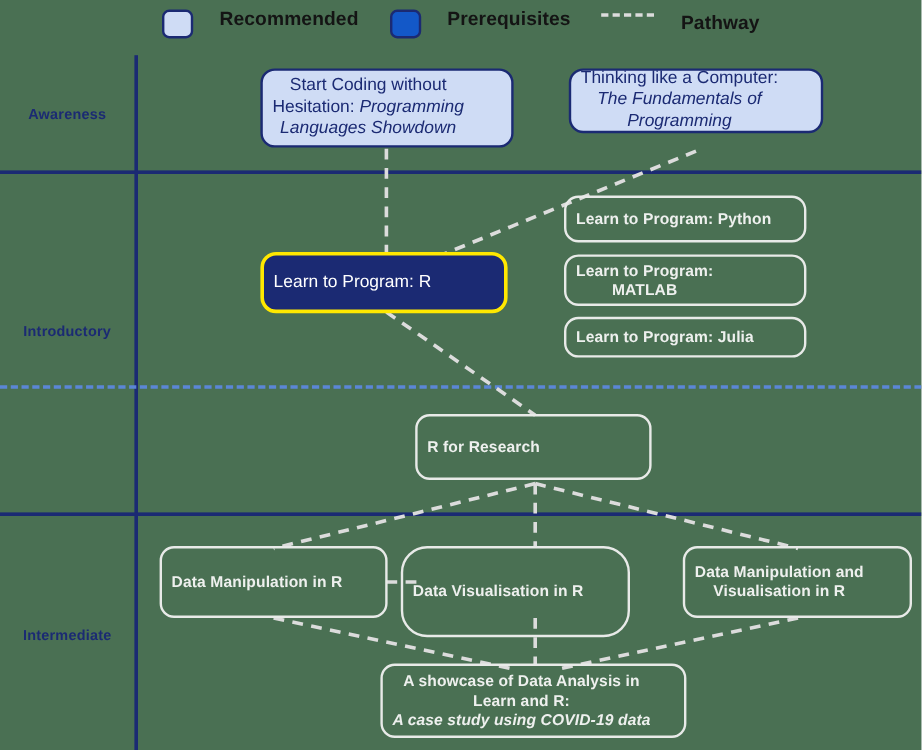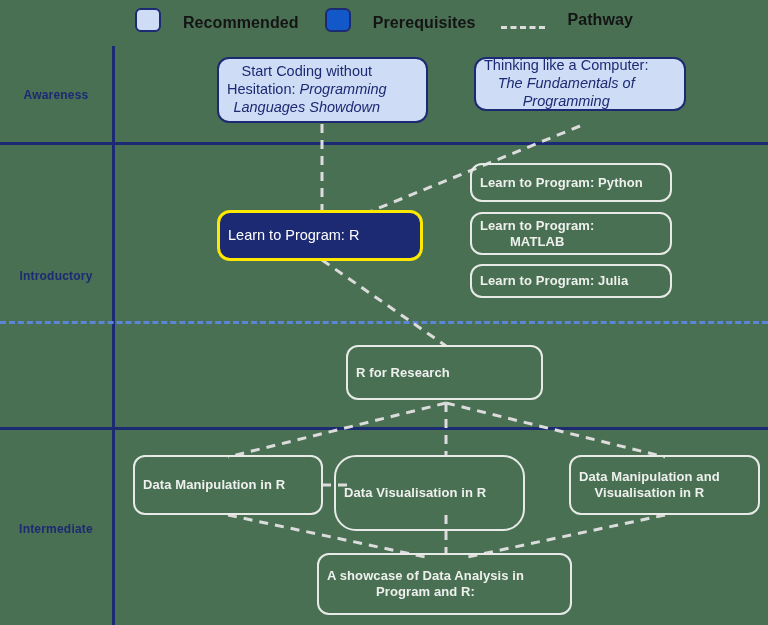--- a/index.html
+++ b/index.html
@@ -23,21 +23,21 @@
     top: 0;
     width: 768px;
     height: 40px;
     display: flex;
     align-items: center;
     justify-content: center;
     gap: 26px;
   }
   .legend-item {
     display: flex;
-    align-items: flex-end;
+    align-items: flex-start;
     gap: 22px;
   }
   .legend-swatch {
     width: 26px;
     height: 24px;
     border-radius: 6px;
     border: 2px solid #1b2a73;
     box-sizing: border-box;
   }
   .sw-recommended { background: #cfdcf5; }
@@ -229,17 +229,18 @@
   <div class="node node-outline" style="left:569px; top:455px; width:191px; height:60px;">
     <div>
       <span>Data Manipulation and</span><br>
       <span>Visualisation in R</span>
     </div>
   </div>
 
   <div class="node node-outline" style="left:317px; top:553px; width:255px; height:62px;">
     <div>
       <span>A showcase of Data Analysis in</span><br>
-      <span>Program and R:</span><br>
+      <span>Learn and R:</span><br>
+      <em>A case study using COVID-19 data</em>
     </div>
   </div>
 
 </div>
 
 </body></html>

